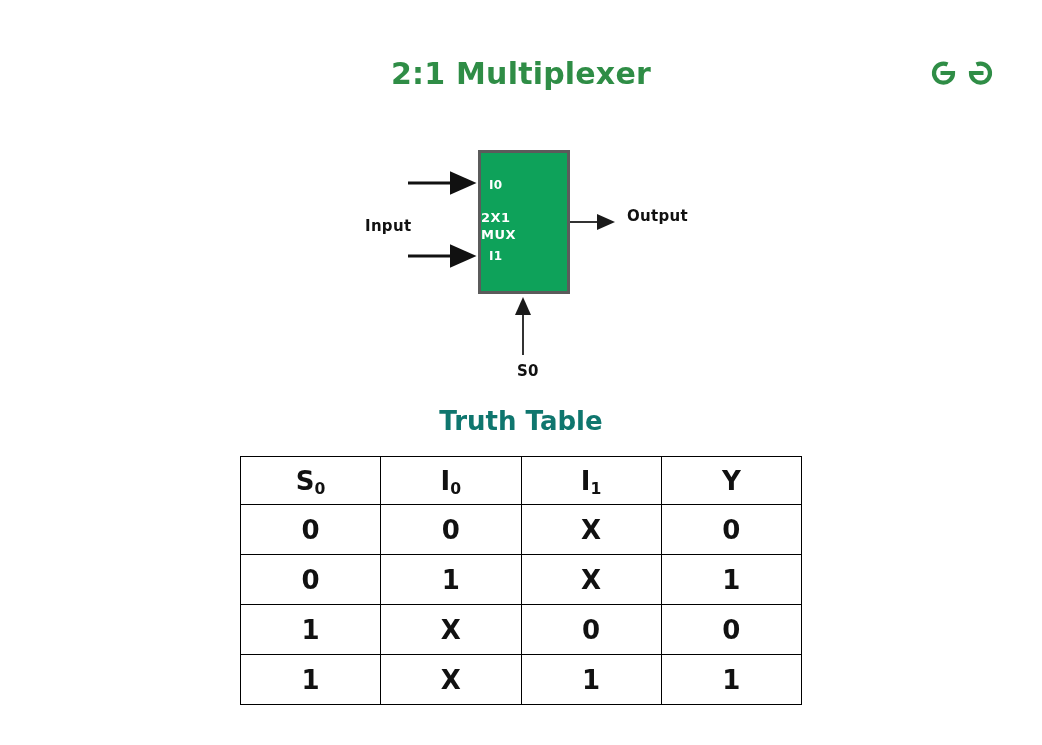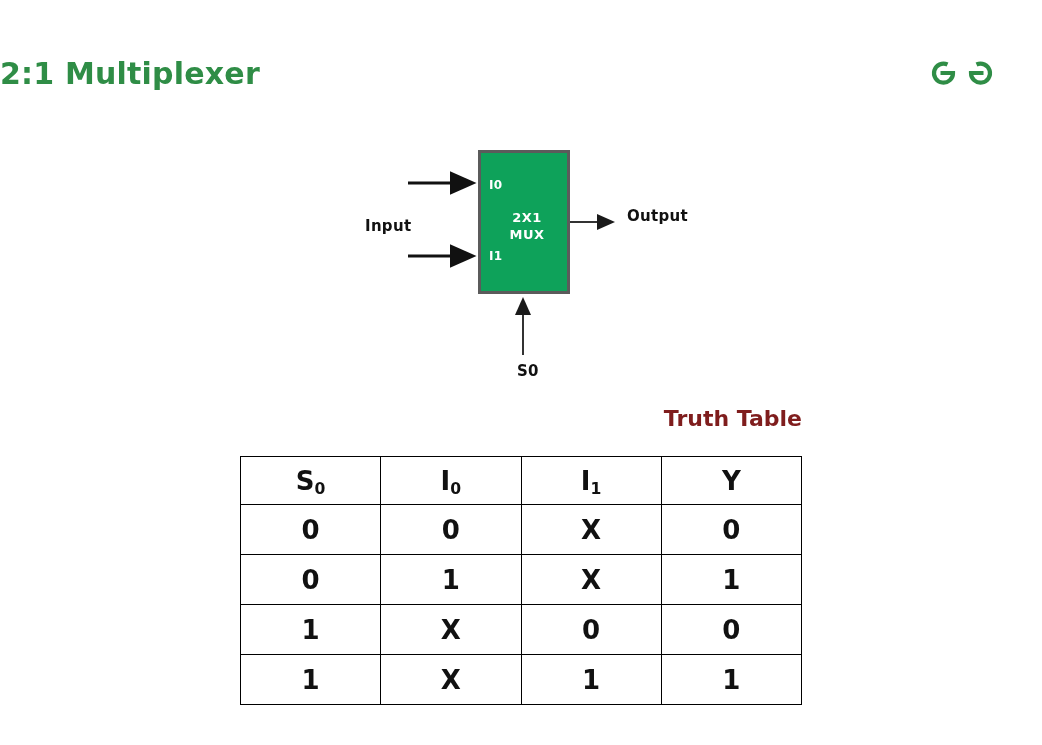--- a/index.html
+++ b/index.html
@@ -14,20 +14,21 @@
     font-family: "DejaVu Sans", sans-serif;
     overflow: hidden;
   }
 
   
   #page-title {
     position: absolute;
     left: 0;
     top: 56px;
     width: 1042px;
+    text-align: center;
     font-size: 30px;
     font-weight: bold;
     color: #2f8d46;
     letter-spacing: 0.2px;
   }
 
   
   #brand-logo {
     position: absolute;
     left: 928px;
@@ -61,51 +62,51 @@
     font-weight: bold;
     letter-spacing: 0.3px;
   }
   #mux-port-i0 { left: 8px;  top: 25px; }
   #mux-port-i1 { left: 8px;  top: 96px; }
   #mux-center-label {
     position: absolute;
     left: 0;
     top: 56px;
     width: 100%;
-    text-align: center;
+    text-align: left;
     color: #ffffff;
     font-size: 13px;
     font-weight: bold;
     line-height: 17px;
     letter-spacing: 0.5px;
-    padding-left: 6px;
+    padding-left: 0;
     box-sizing: border-box;
   }
 
   .wire-label {
     position: absolute;
     font-size: 15px;
     font-weight: bold;
     color: #111111;
     letter-spacing: 0.3px;
   }
   #label-input  { left: 365px; top: 217px; }
   #label-output { left: 627px; top: 207px; }
   #label-select { left: 517px; top: 362px; }
 
   
   #truth-table-heading {
     position: absolute;
     left: 240px;
     top: 406px;
     width: 562px;
-    text-align: right;
-    font-size: 22px;
-    font-weight: bold;
-    color: #7f1d1d;
+    text-align: center;
+    font-size: 26px;
+    font-weight: bold;
+    color: #0f766e;
   }
   #truth-table {
     position: absolute;
     left: 240px;
     top: 456px;
     width: 562px;
     border-collapse: collapse;
     table-layout: fixed;
   }
   #truth-table th,

